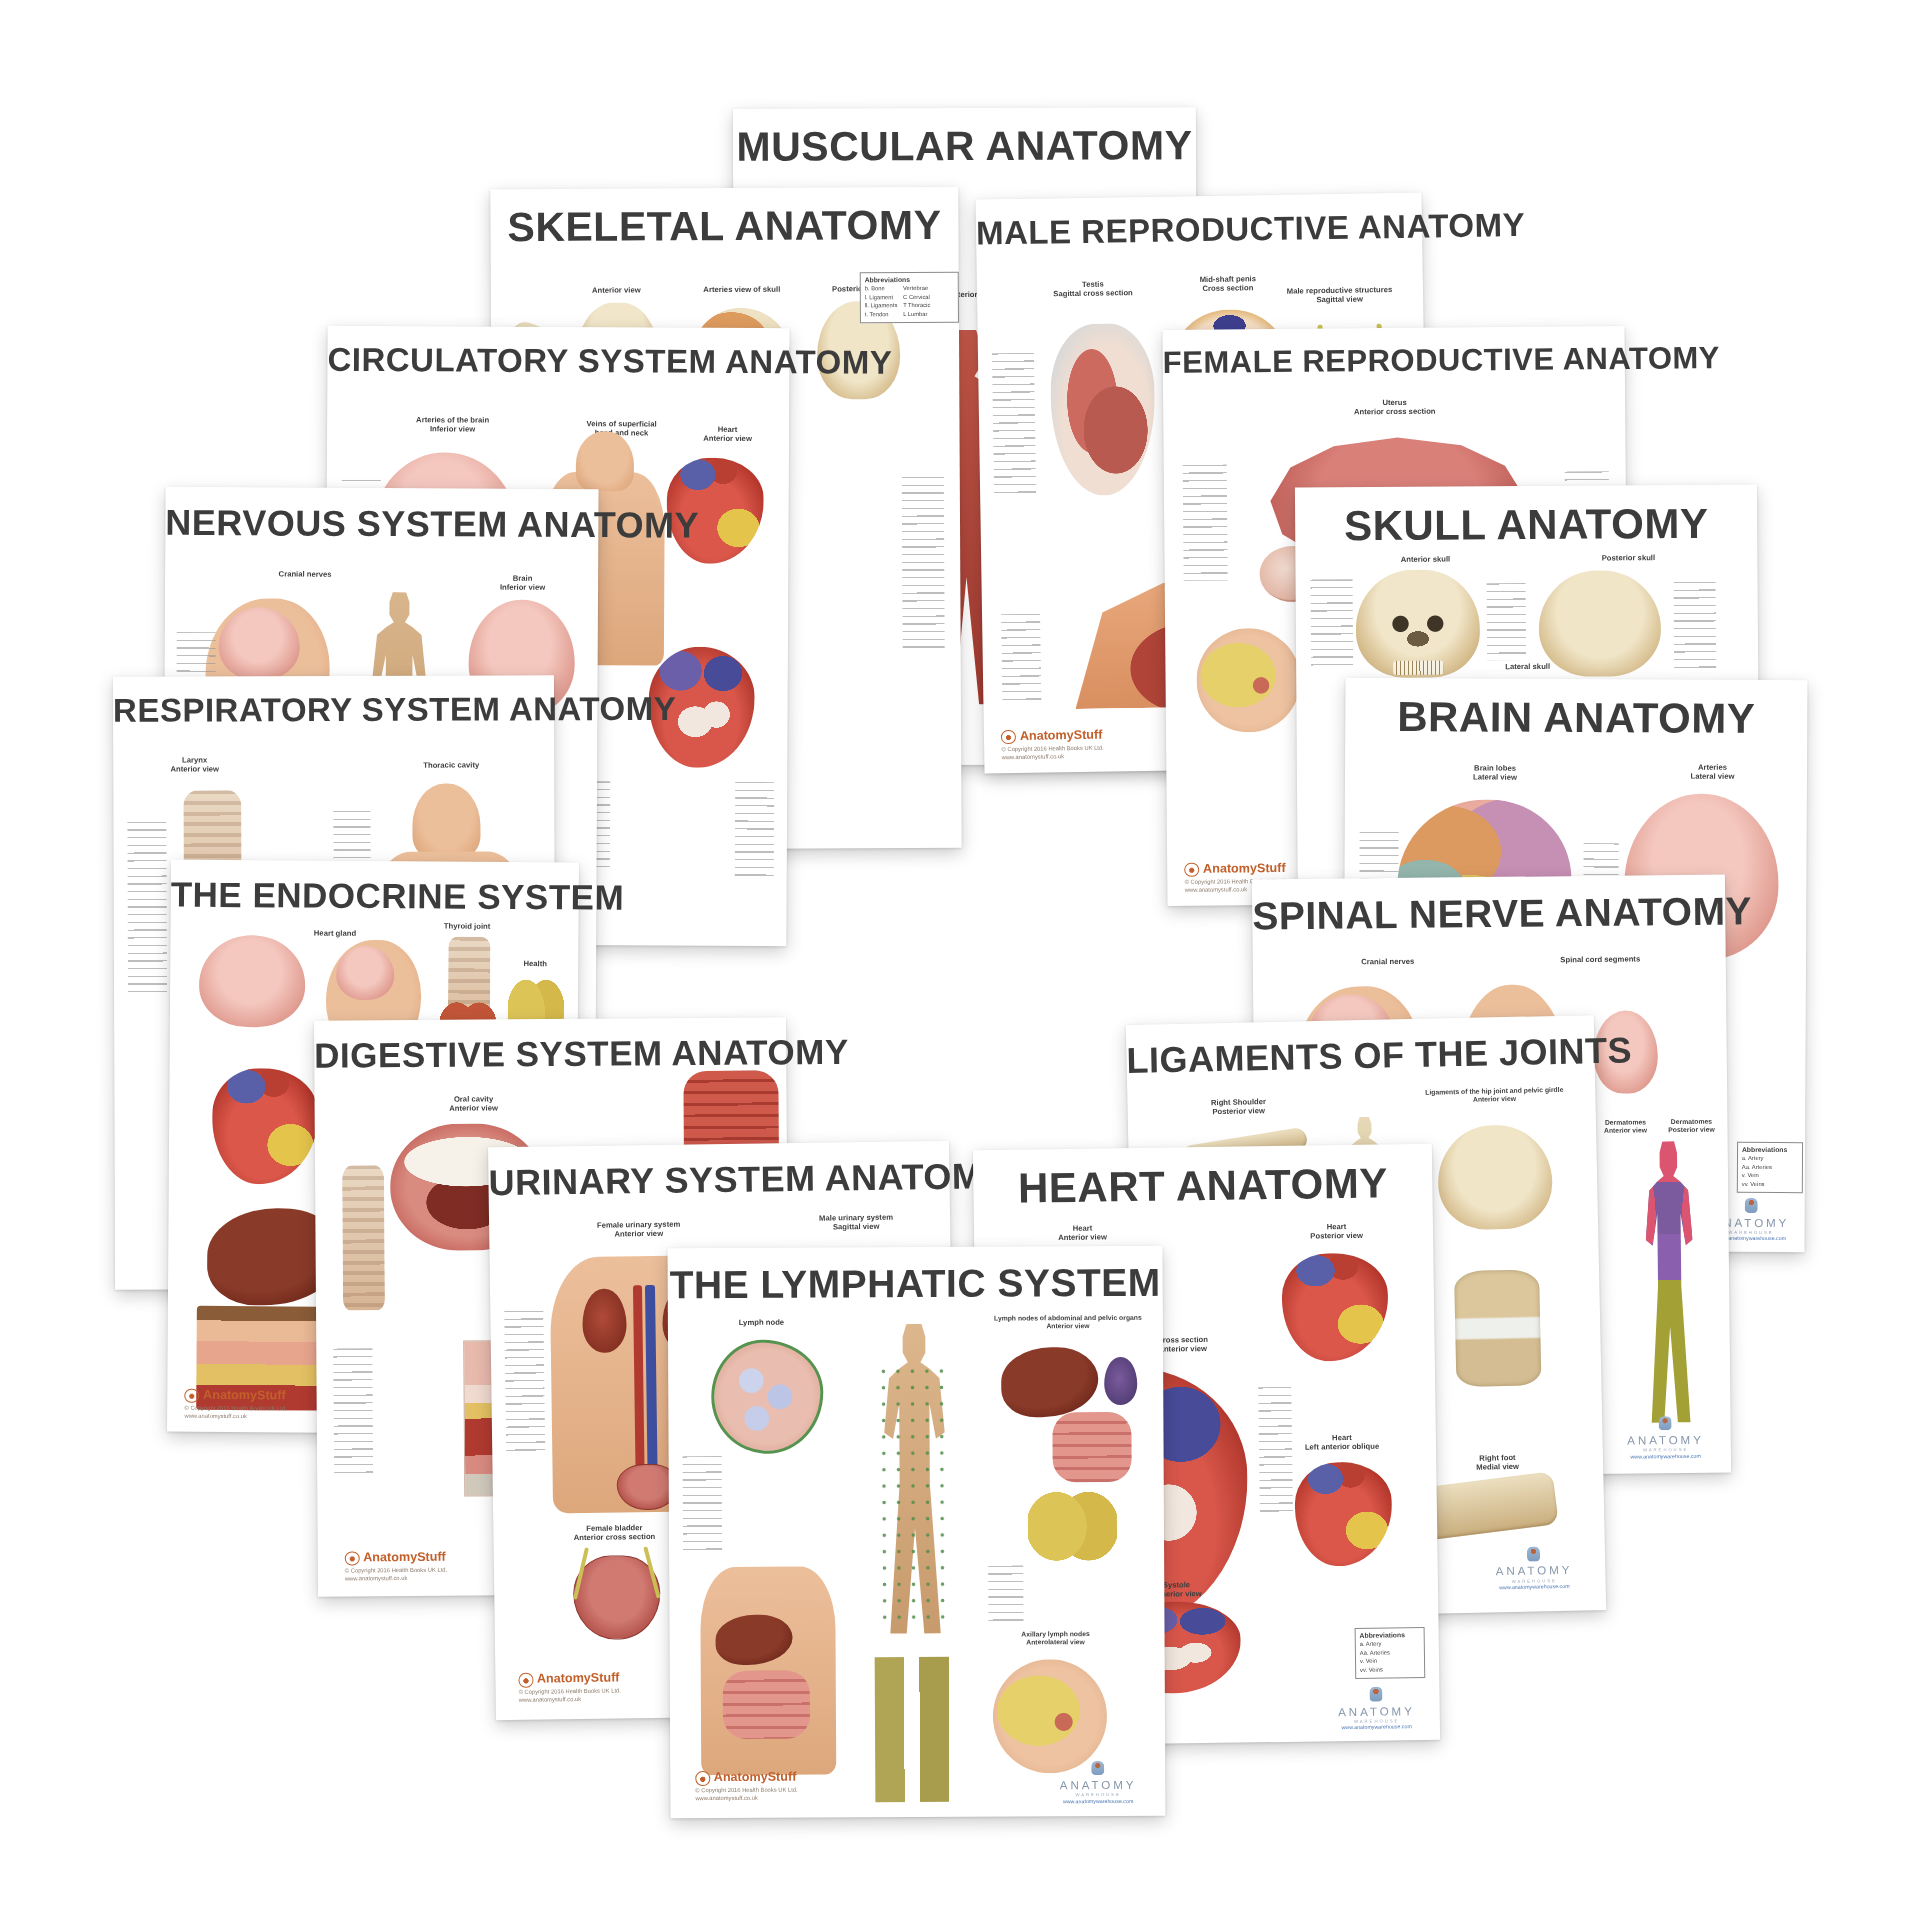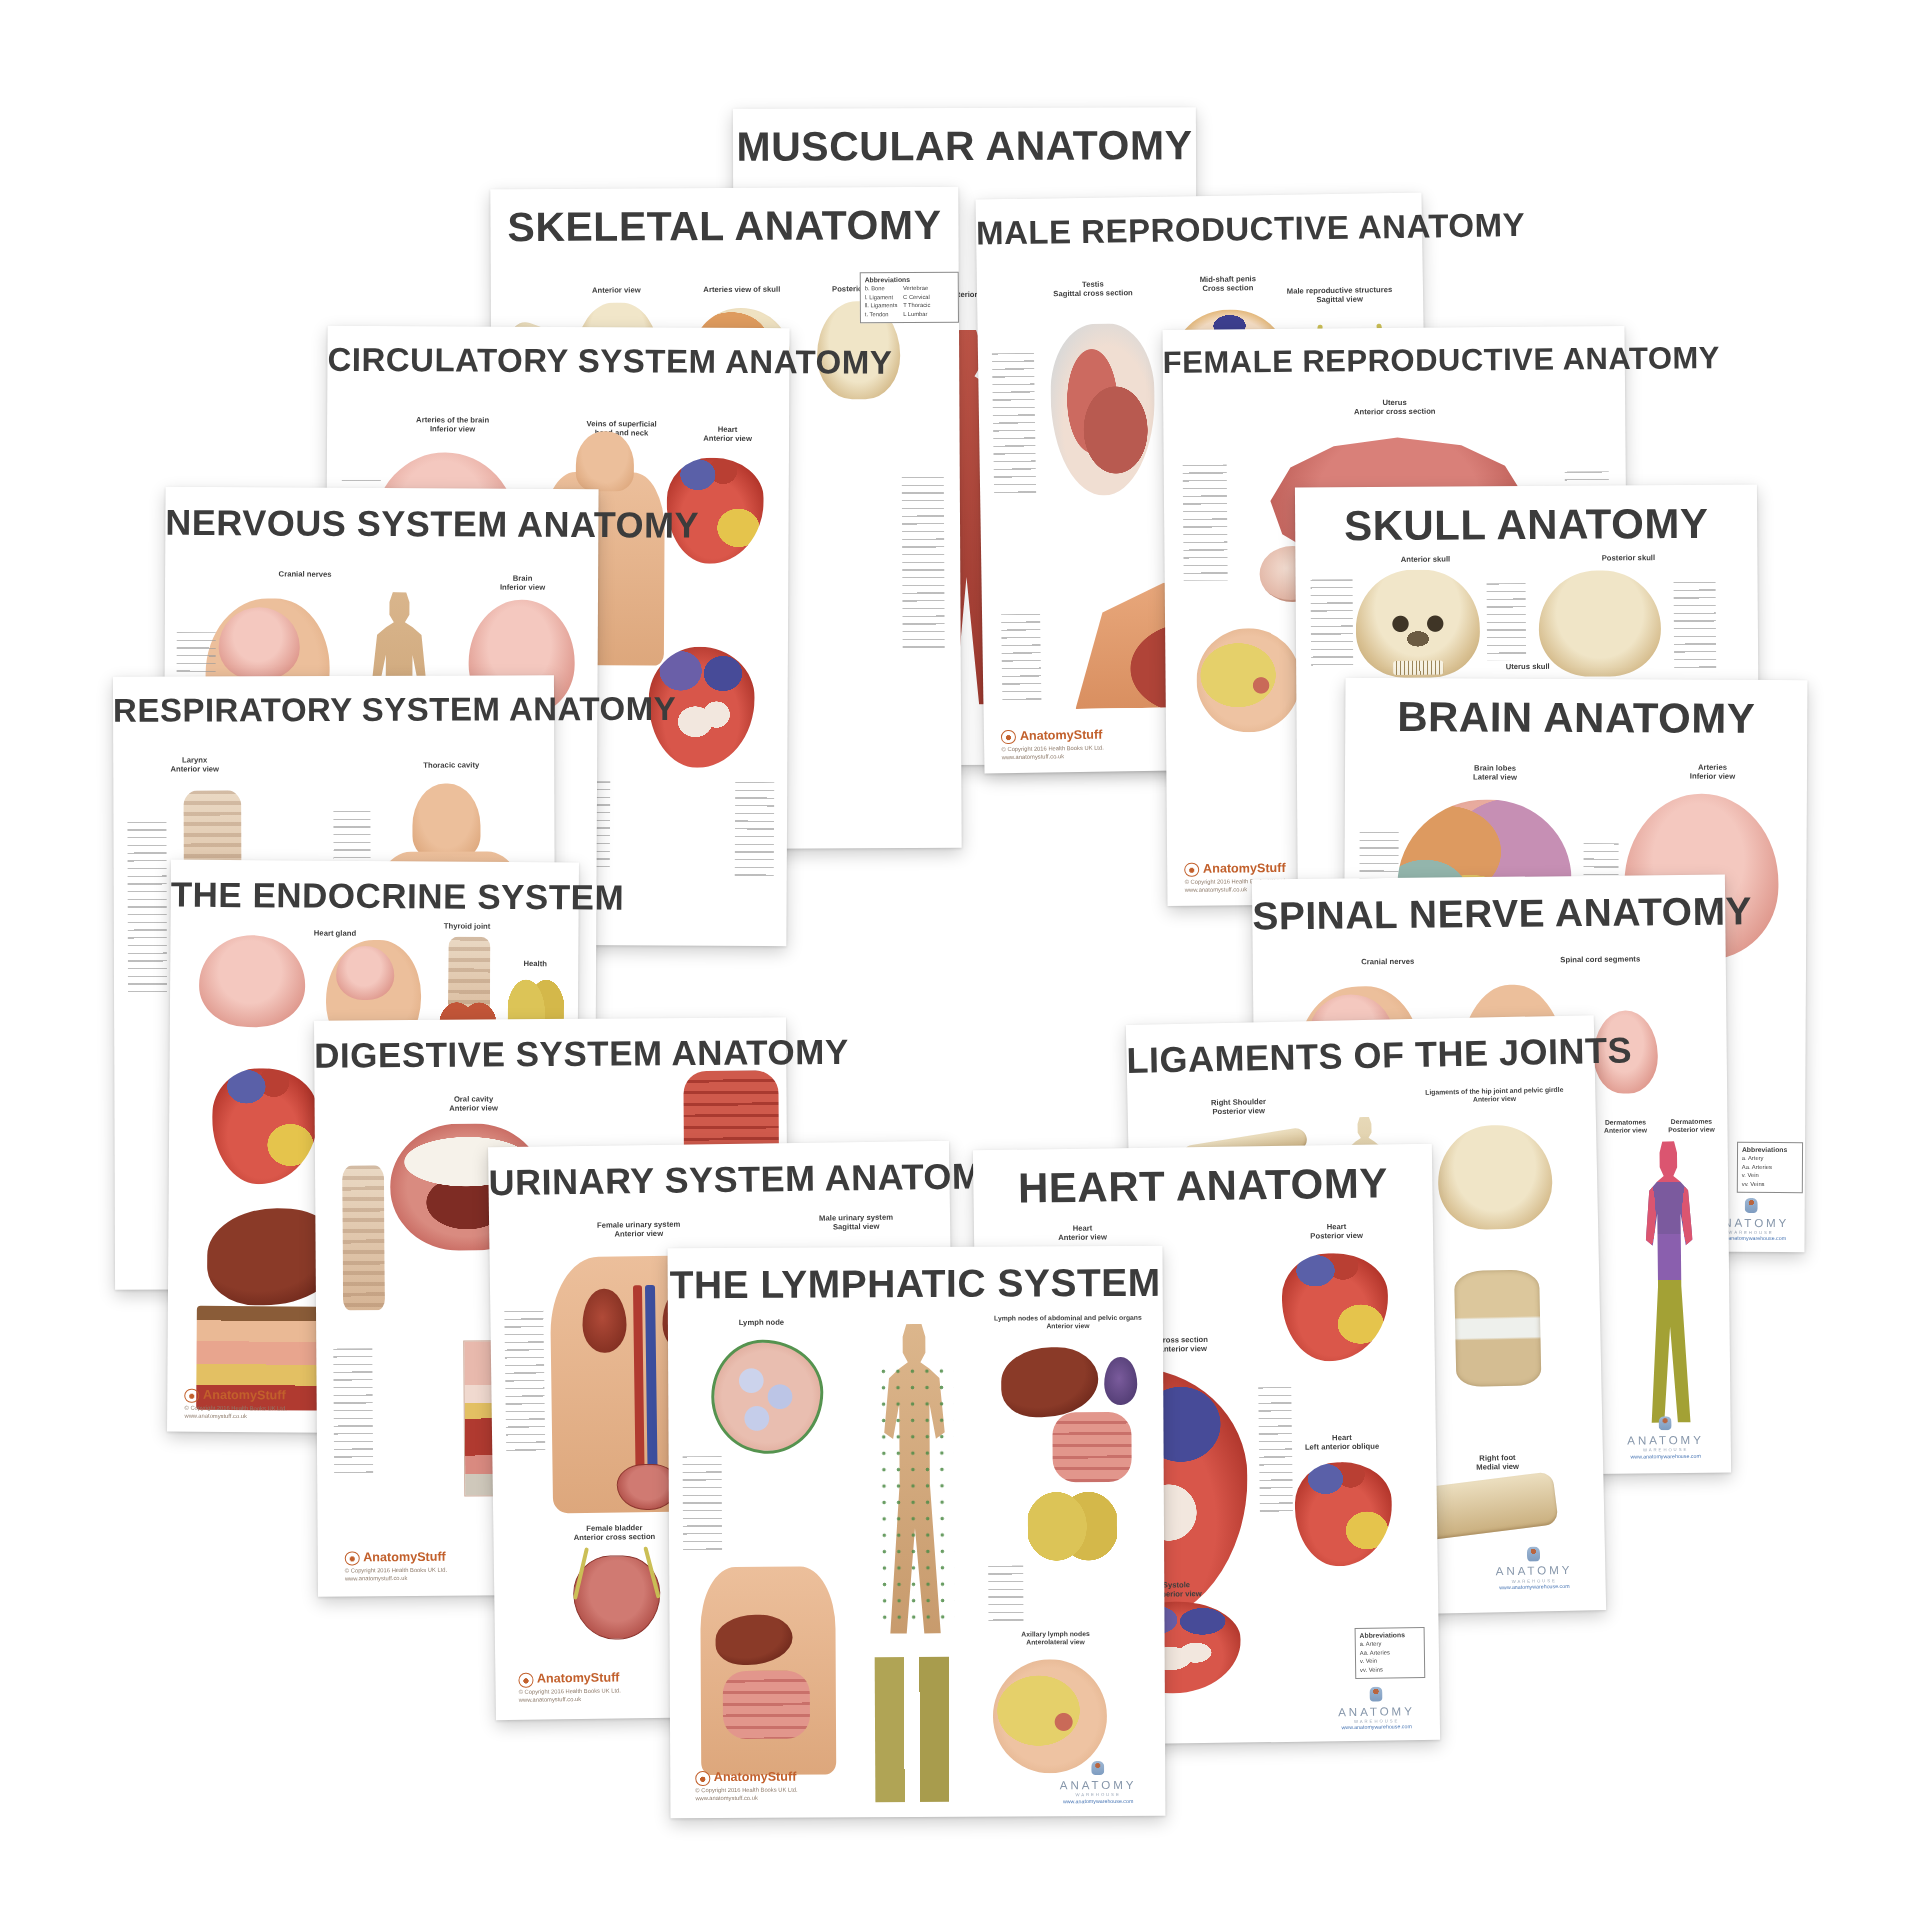--- a/index.html
+++ b/index.html
@@ -267,21 +267,21 @@
     <div class="lbls" style="left:11.6px;top:145px;width:39px;height:154px"></div>
     <div class="lbls" style="left:145px;top:319px;width:39px;height:116px"></div>
   </div>
 
   <div class="poster" style="left:1297px;top:486px;width:462px;height:599px;transform:rotate(-0.4deg);z-index:7">
     <div class="ptitle" style="font-size:42px">SKULL ANATOMY</div>
     <div class="cap" style="left:77px;top:68px;width:106px">Anterior skull</div>
     <div class="cap" style="left:280px;top:68px;width:106px">Posterior skull</div>
     <div class="f f-skull" style="left:60px;top:83px;width:124px;height:108px"></div>
     <div class="f f-skull-back" style="left:243px;top:85px;width:122px;height:106px"></div>
-    <div class="cap" style="left:183px;top:176px;width:97px">Uterus skull</div>
+    <div class="cap" style="left:183px;top:176px;width:97px">Lateral skull</div>
     <div class="lbls" style="left:14.5px;top:92px;width:42px;height:92px"></div>
     <div class="lbls" style="left:191px;top:97px;width:39px;height:77px"></div>
     <div class="lbls" style="left:378px;top:97px;width:42px;height:87px"></div>
   </div>
 
   <div class="poster" style="left:114px;top:676px;width:441px;height:613px;transform:rotate(-0.2deg);z-index:8">
     <div class="ptitle" style="font-size:33px">RESPIRATORY SYSTEM ANATOMY</div>
     <div class="cap" style="left:33px;top:79px;width:97px">Larynx
 Anterior view</div>
     <div class="cap" style="left:280px;top:85px;width:116px">Thoracic cavity</div>
@@ -296,21 +296,21 @@
     <div class="f f-lungs" style="left:272px;top:253px;width:126px;height:126px"></div>
     <div class="lbls" style="left:13.5px;top:145px;width:39px;height:174px"></div>
     <div class="lbls" style="left:220px;top:135px;width:37px;height:97px"></div>
   </div>
 
   <div class="poster" style="left:1344px;top:679px;width:462px;height:572px;transform:rotate(0.3deg);z-index:9">
     <div class="ptitle" style="font-size:42px">BRAIN ANATOMY</div>
     <div class="cap" style="left:97px;top:85px;width:106px">Brain lobes
 Lateral view</div>
     <div class="cap" style="left:319px;top:83px;width:97px">Arteries
-Inferior view</div>
+Lateral view</div>
     <div class="f f-brain-lobes" style="left:53px;top:121px;width:174px;height:145px"></div>
     <div class="f f-kidney" style="left:135px;top:253px;width:37px;height:44px"></div>
     <div class="f f-brain" style="left:280px;top:114px;width:154px;height:166px"></div>
     <div class="lbls" style="left:15.4px;top:154px;width:39px;height:145px"></div>
     <div class="lbls" style="left:239px;top:164px;width:35px;height:116px"></div>
     <div class="abbr" style="left:394px;top:462px;width:56px">
       <div class="abbr-h">Abbreviations</div>
       <div class="abbr-cols">
           <div class="abbr-c">a. Artery
 Aa. Arteries

